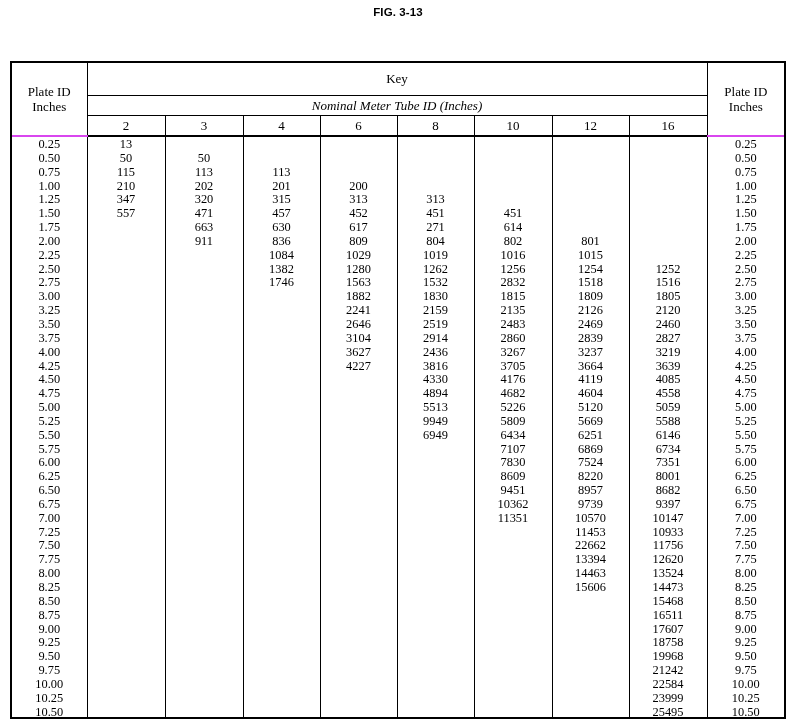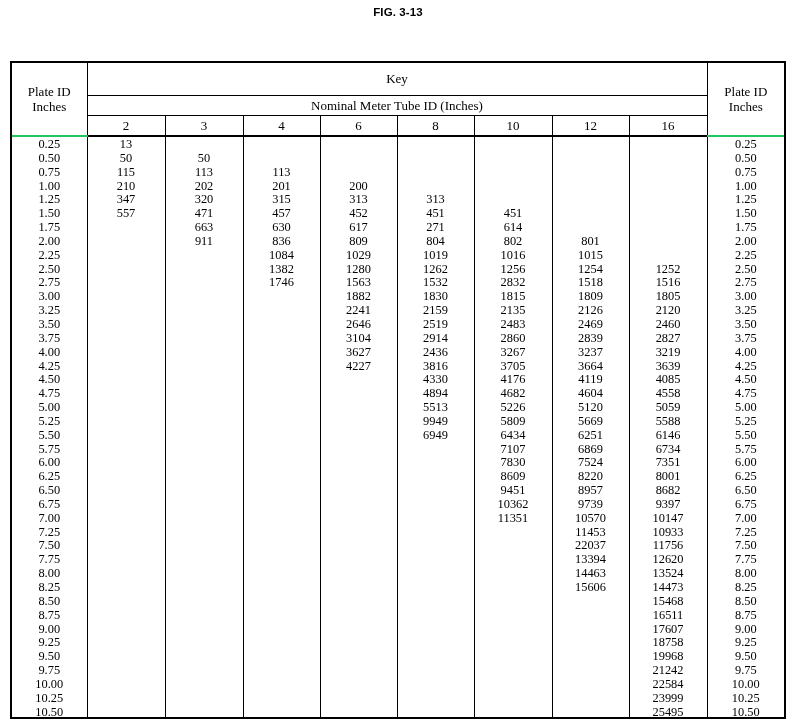--- a/index.html
+++ b/index.html
@@ -59,38 +59,39 @@
     font-weight: normal;
     vertical-align: middle;
   }
   
   .hdr-side {
     width: 75px;
     text-align: center;
     font-size: 13px;
     line-height: 1.18;
     border-right: 1.6px solid #000;
-    border-bottom: 2px solid #22c55e;
+    border-bottom: 2px solid #d946ef;
     margin-top: 8px;
   }
   .hdr-side.right {
     border-right: none;
     border-left: 1.6px solid #000;
   }
   .hdr-key {
     text-align: center;
     font-size: 13px;
     height: 32px;
     border-bottom: 1px solid #000;
   }
   .hdr-nominal {
     text-align: center;
     font-size: 13px;
     height: 19px;
     border-bottom: 1px solid #000;
+    font-style: italic;
   }
   .hdr-num {
     text-align: center;
     font-size: 13px;
     height: 19px;
     border-right: 1.1px solid #000;
     border-bottom: 2px solid #000;
   }
   .hdr-num:last-child { border-right: none; }
 
@@ -518,21 +519,21 @@
                 <span>5120</span>
                 <span>5669</span>
                 <span>6251</span>
                 <span>6869</span>
                 <span>7524</span>
                 <span>8220</span>
                 <span>8957</span>
                 <span>9739</span>
                 <span>10570</span>
                 <span>11453</span>
-                <span>22037</span>
+                <span>22662</span>
                 <span>13394</span>
                 <span>14463</span>
                 <span>15606</span>
                 <span class="blank">&nbsp;</span>
                 <span class="blank">&nbsp;</span>
                 <span class="blank">&nbsp;</span>
                 <span class="blank">&nbsp;</span>
                 <span class="blank">&nbsp;</span>
                 <span class="blank">&nbsp;</span>
                 <span class="blank">&nbsp;</span>

